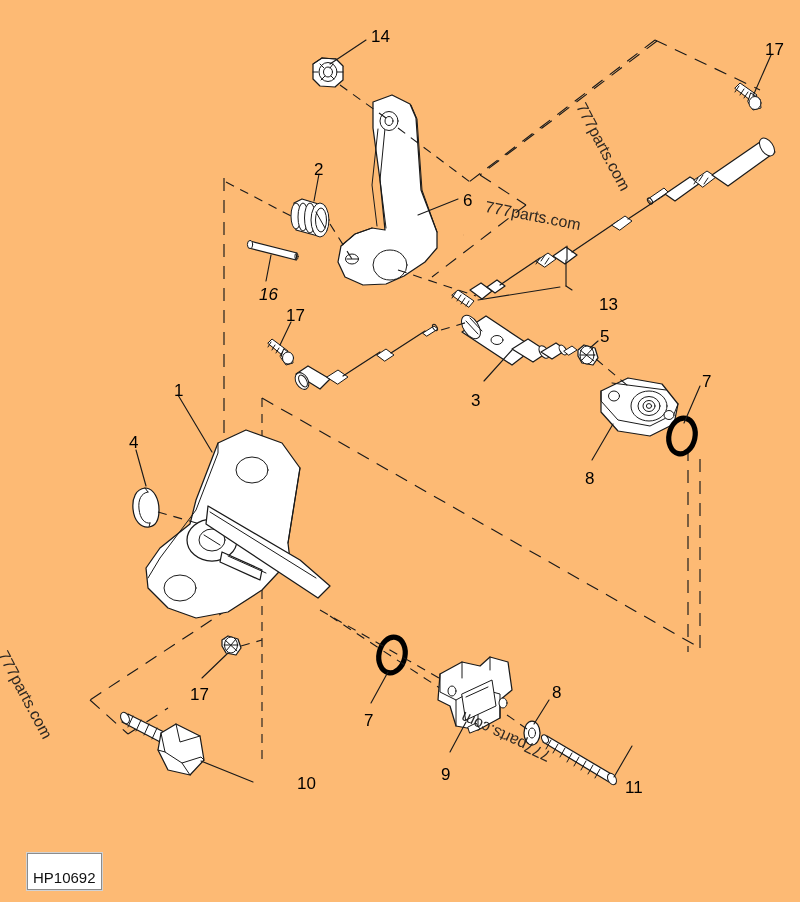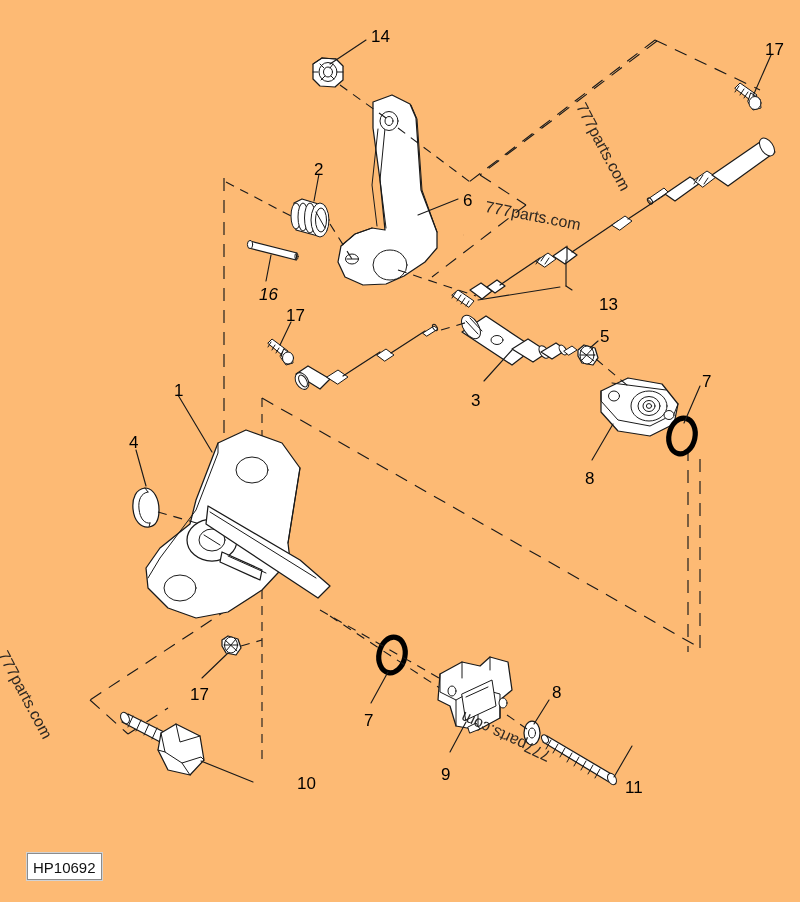--- a/index.html
+++ b/index.html
@@ -35,21 +35,21 @@
     white-space: nowrap;
     user-select: none;
   }
   #figure-code-box {
     position: absolute;
     left: 27px;
     top: 853px;
     border: 1px solid #8c8c8c;
     outline: 1px solid #d2d2d2;
     background: #ffffff;
-    padding: 6px 5px 3px 5px;
+    padding: 16px 5px 3px 5px;
     font-family: "Liberation Sans", sans-serif;
     font-size: 15px;
     color: #111111;
     letter-spacing: 0px;
     line-height: 1.05;
   }
   .watermark {
     position: absolute;
     font-family: "Liberation Sans", sans-serif;
     font-size: 16px;

